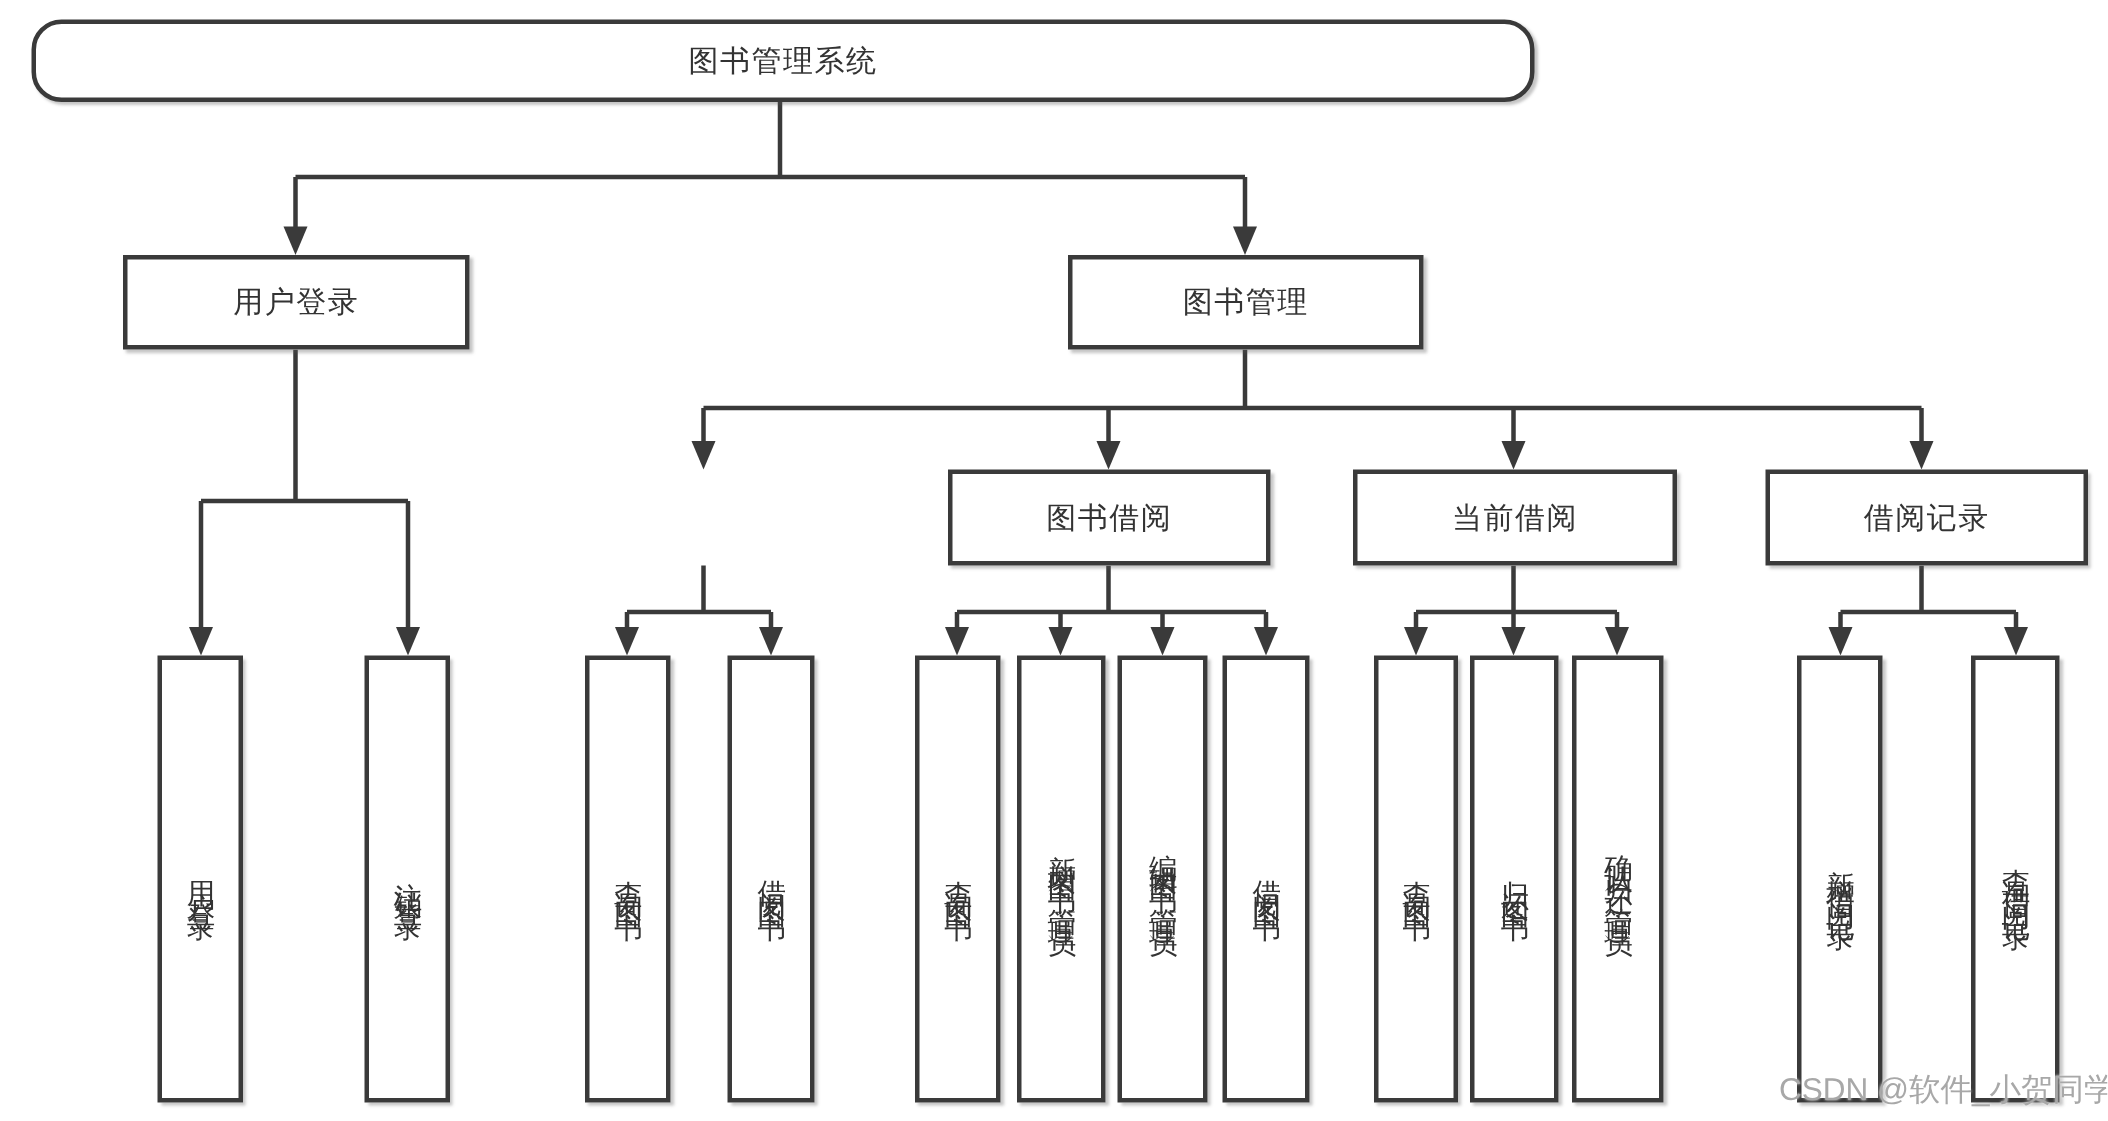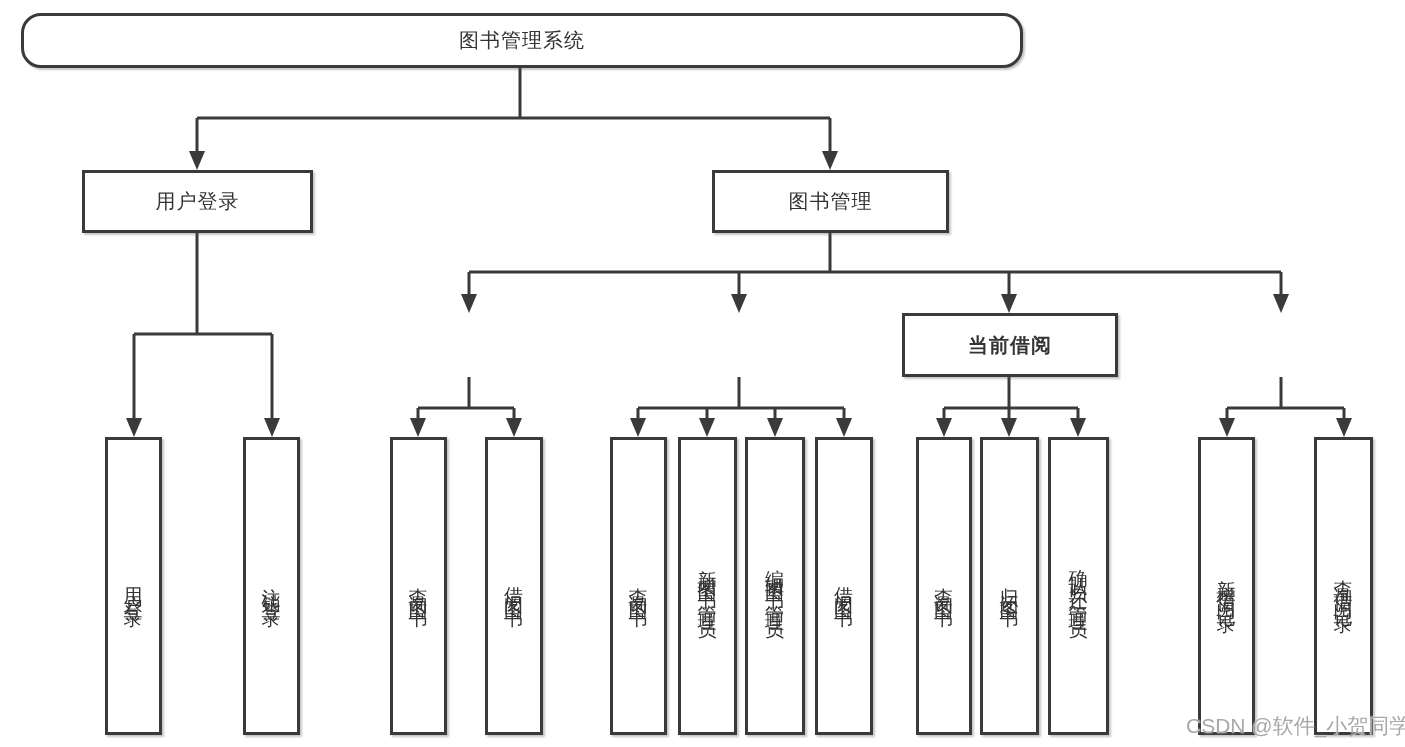--- a/index.html
+++ b/index.html
@@ -118,22 +118,28 @@
     <span>图书管理系统</span>
   </div>
 
   <div class="node h" style="left:82px;top:170px;width:231px;height:63px;">
     <span>用户登录</span>
   </div>
   <div class="node h" style="left:712px;top:170px;width:237px;height:63px;text-align:center;">
     <span>图书管理</span>
   </div>
 
-  <div class="node h" style="left:902px;top:313px;width:216px;height:64px;font-weight:bold;">
+  <div class="node h" style="left:632px;top:313px;width:215px;height:64px;">
+    <span>图书借阅</span>
+  </div>
+  <div class="node h" style="left:902px;top:313px;width:216px;height:64px;">
     <span>当前借阅</span>
+  </div>
+  <div class="node h" style="left:1177px;top:313px;width:215px;height:64px;">
+    <span>借阅记录</span>
   </div>
 
   <div class="node leaf" style="left:105px;width:57px;">
     <span class="vtext">用户登录</span>
   </div>
   <div class="node leaf" style="left:243px;width:57px;">
     <span class="vtext">注销登录</span>
   </div>
 
   <div class="node leaf" style="left:390px;width:57px;">

